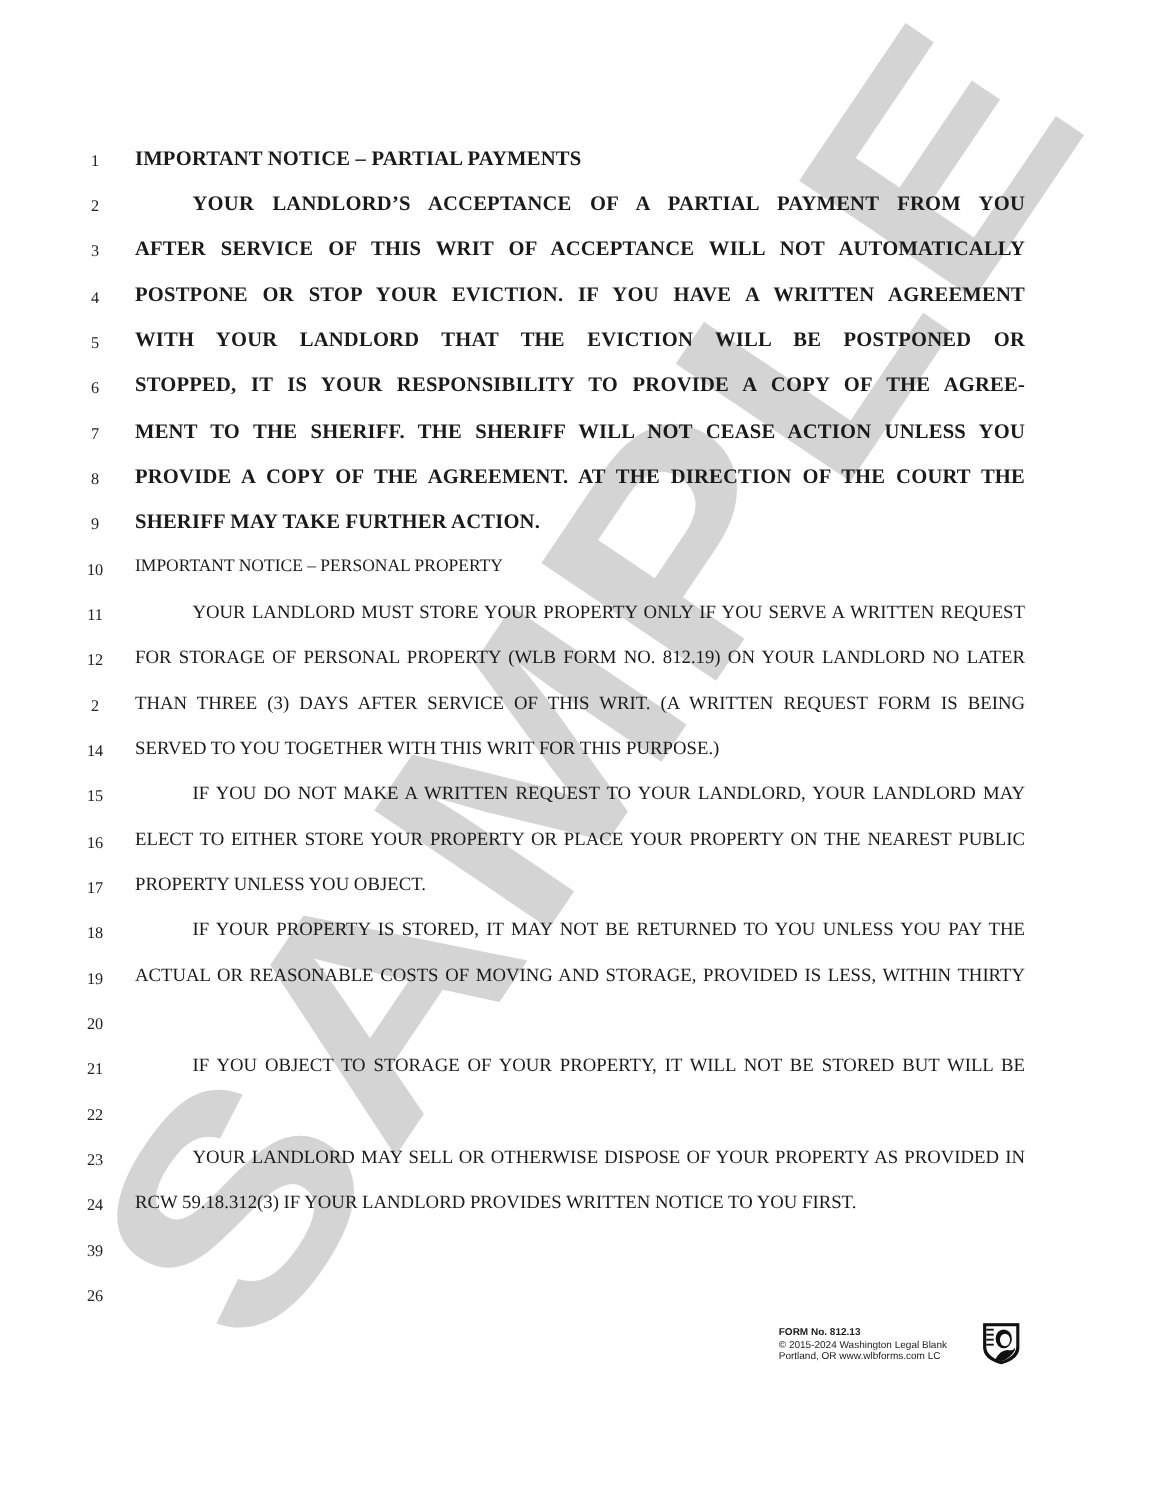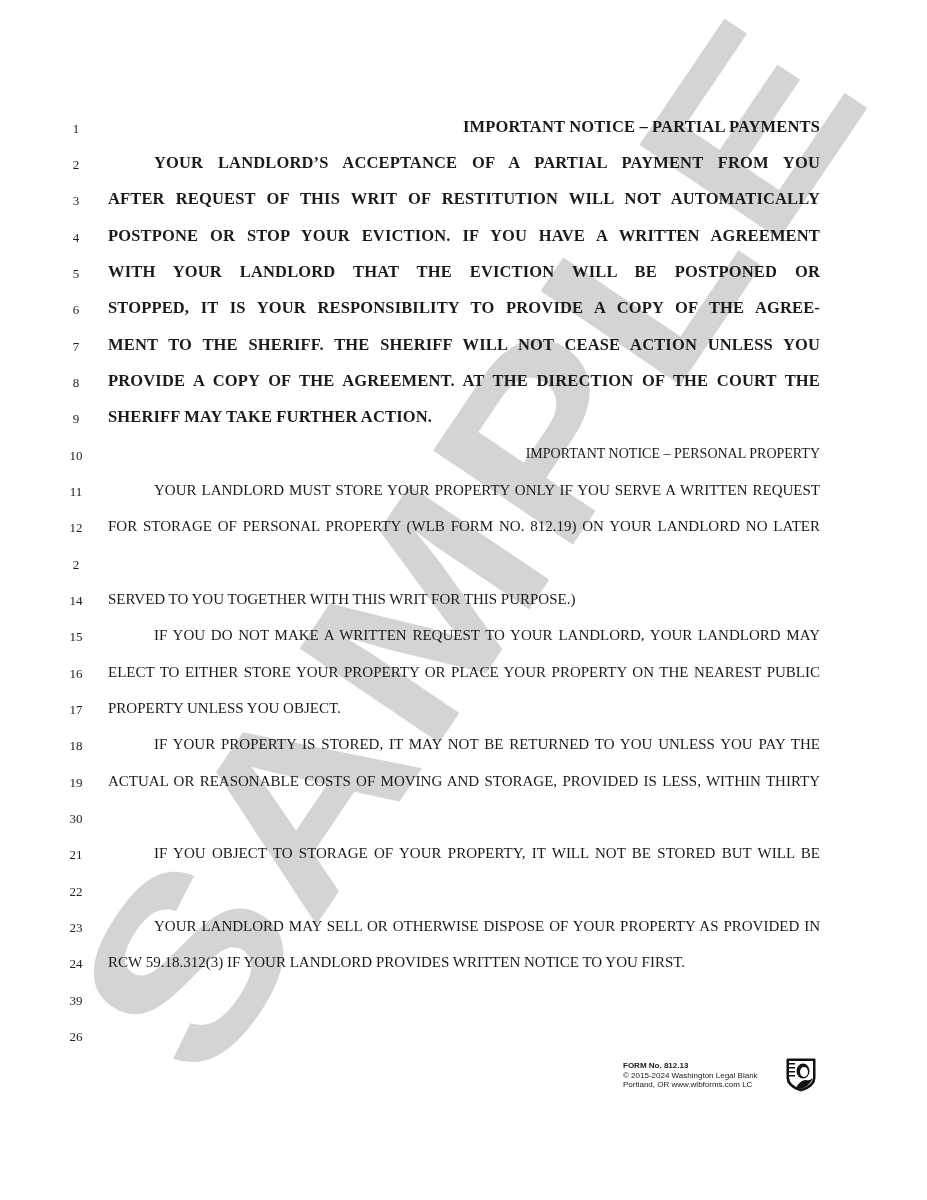--- a/index.html
+++ b/index.html
@@ -3,21 +3,21 @@
 <meta charset="utf-8">
 <style>
   html, body { margin: 0; padding: 0; background: #ffffff; }
   body { width: 927px; height: 1200px; position: relative; overflow: hidden; font-family: "Liberation Serif", serif; color: #1a1a1a; }
   .watermark { position: absolute; left: 0; top: 0; width: 927px; height: 1200px; pointer-events: none; z-index: 0; }
   .watermark svg { width: 100%; height: 100%; }
   .doc { position: absolute; left: 0; top: 0; width: 927px; height: 1200px; z-index: 1; }
   .ln { position: absolute; left: 64px; width: 24px; text-align: center; font-size: 13px; color: #222; }
   .line { position: absolute; left: 108px; width: 712px; font-size: 15px; white-space: nowrap; }
   .bold { font-weight: bold; font-size: 16.5px; letter-spacing: 0.15px; }
-  .center { text-align: right; left: 108px; width: 712px; }
+  .center { text-align: left; left: 108px; width: 712px; }
   .indent { padding-left: 46px; box-sizing: border-box; }
   .justify { text-align: justify; text-align-last: justify; }
   .footer-left { position: absolute; left: 108px; top: 1066px; font-family: "Liberation Sans", sans-serif; }
   .footer-title { font-size: 8px; font-weight: bold; }
   .footer-notice { font-size: 5.6px; margin-top: 3px; letter-spacing: 0.1px; white-space: nowrap; }
   .footer-right { position: absolute; left: 623px; top: 1061px; font-family: "Liberation Sans", sans-serif; font-size: 8px; line-height: 9.5px; }
   .footer-right .form-no { font-weight: bold; }
   .logo { position: absolute; left: 786px; top: 1058px; width: 30px; height: 34px; }
 </style>
 </head>
@@ -43,41 +43,42 @@
   <div class="ln" style="top:448px">10</div>
   <div class="ln" style="top:484px">11</div>
   <div class="ln" style="top:520px">12</div>
   <div class="ln" style="top:557px">2</div>
   <div class="ln" style="top:593px">14</div>
   <div class="ln" style="top:629px">15</div>
   <div class="ln" style="top:666px">16</div>
   <div class="ln" style="top:702px">17</div>
   <div class="ln" style="top:738px">18</div>
   <div class="ln" style="top:775px">19</div>
-  <div class="ln" style="top:811px">30</div>
+  <div class="ln" style="top:811px">20</div>
   <div class="ln" style="top:847px">21</div>
   <div class="ln" style="top:884px">22</div>
   <div class="ln" style="top:920px">23</div>
   <div class="ln" style="top:956px">24</div>
   <div class="ln" style="top:993px">39</div>
   <div class="ln" style="top:1029px">26</div>
 
   <div class="line bold center" style="top:117px">IMPORTANT NOTICE – PARTIAL PAYMENTS</div>
   <div class="line bold indent justify" style="top:153px">YOUR LANDLORD’S ACCEPTANCE OF A PARTIAL PAYMENT FROM YOU</div>
-  <div class="line bold justify" style="top:189px">AFTER REQUEST OF THIS WRIT OF RESTITUTION WILL NOT AUTOMATICALLY</div>
+  <div class="line bold justify" style="top:189px">AFTER SERVICE OF THIS WRIT OF ACCEPTANCE WILL NOT AUTOMATICALLY</div>
   <div class="line bold justify" style="top:226px">POSTPONE OR STOP YOUR EVICTION. IF YOU HAVE A WRITTEN AGREEMENT</div>
   <div class="line bold justify" style="top:262px">WITH YOUR LANDLORD THAT THE EVICTION WILL BE POSTPONED OR</div>
   <div class="line bold justify" style="top:298px">STOPPED, IT IS YOUR RESPONSIBILITY TO PROVIDE A COPY OF THE AGREE-</div>
   <div class="line bold justify" style="top:371px">PROVIDE A COPY OF THE AGREEMENT. AT THE DIRECTION OF THE COURT THE</div>
   <div class="line bold justify" style="top:335px">MENT TO THE SHERIFF. THE SHERIFF WILL NOT CEASE ACTION UNLESS YOU</div>
   <div class="line bold" style="top:407px">SHERIFF MAY TAKE FURTHER ACTION.</div>
 
   <div class="line center" style="top:446px; font-size:14px;">IMPORTANT NOTICE – PERSONAL PROPERTY</div>
   <div class="line indent justify" style="top:482px">YOUR LANDLORD MUST STORE YOUR PROPERTY ONLY IF YOU SERVE A WRITTEN REQUEST</div>
   <div class="line justify" style="top:518px">FOR STORAGE OF PERSONAL PROPERTY (WLB FORM NO. 812.19) ON YOUR LANDLORD NO LATER</div>
+  <div class="line justify" style="top:555px">THAN THREE (3) DAYS AFTER SERVICE OF THIS WRIT. (A WRITTEN REQUEST FORM IS BEING</div>
   <div class="line" style="top:591px">SERVED TO YOU TOGETHER WITH THIS WRIT FOR THIS PURPOSE.)</div>
   <div class="line indent justify" style="top:627px">IF YOU DO NOT MAKE A WRITTEN REQUEST TO YOUR LANDLORD, YOUR LANDLORD MAY</div>
   <div class="line justify" style="top:664px">ELECT TO EITHER STORE YOUR PROPERTY OR PLACE YOUR PROPERTY ON THE NEAREST PUBLIC</div>
   <div class="line" style="top:700px">PROPERTY UNLESS YOU OBJECT.</div>
   <div class="line indent justify" style="top:736px">IF YOUR PROPERTY IS STORED, IT MAY NOT BE RETURNED TO YOU UNLESS YOU PAY THE</div>
   <div class="line justify" style="top:773px">ACTUAL OR REASONABLE COSTS OF MOVING AND STORAGE, PROVIDED IS LESS, WITHIN THIRTY</div>
   <div class="line indent justify" style="top:845px">IF YOU OBJECT TO STORAGE OF YOUR PROPERTY, IT WILL NOT BE STORED BUT WILL BE</div>
   <div class="line indent justify" style="top:918px">YOUR LANDLORD MAY SELL OR OTHERWISE DISPOSE OF YOUR PROPERTY AS PROVIDED IN</div>
   <div class="line" style="top:954px">RCW 59.18.312(3) IF YOUR LANDLORD PROVIDES WRITTEN NOTICE TO YOU FIRST.</div>
 

